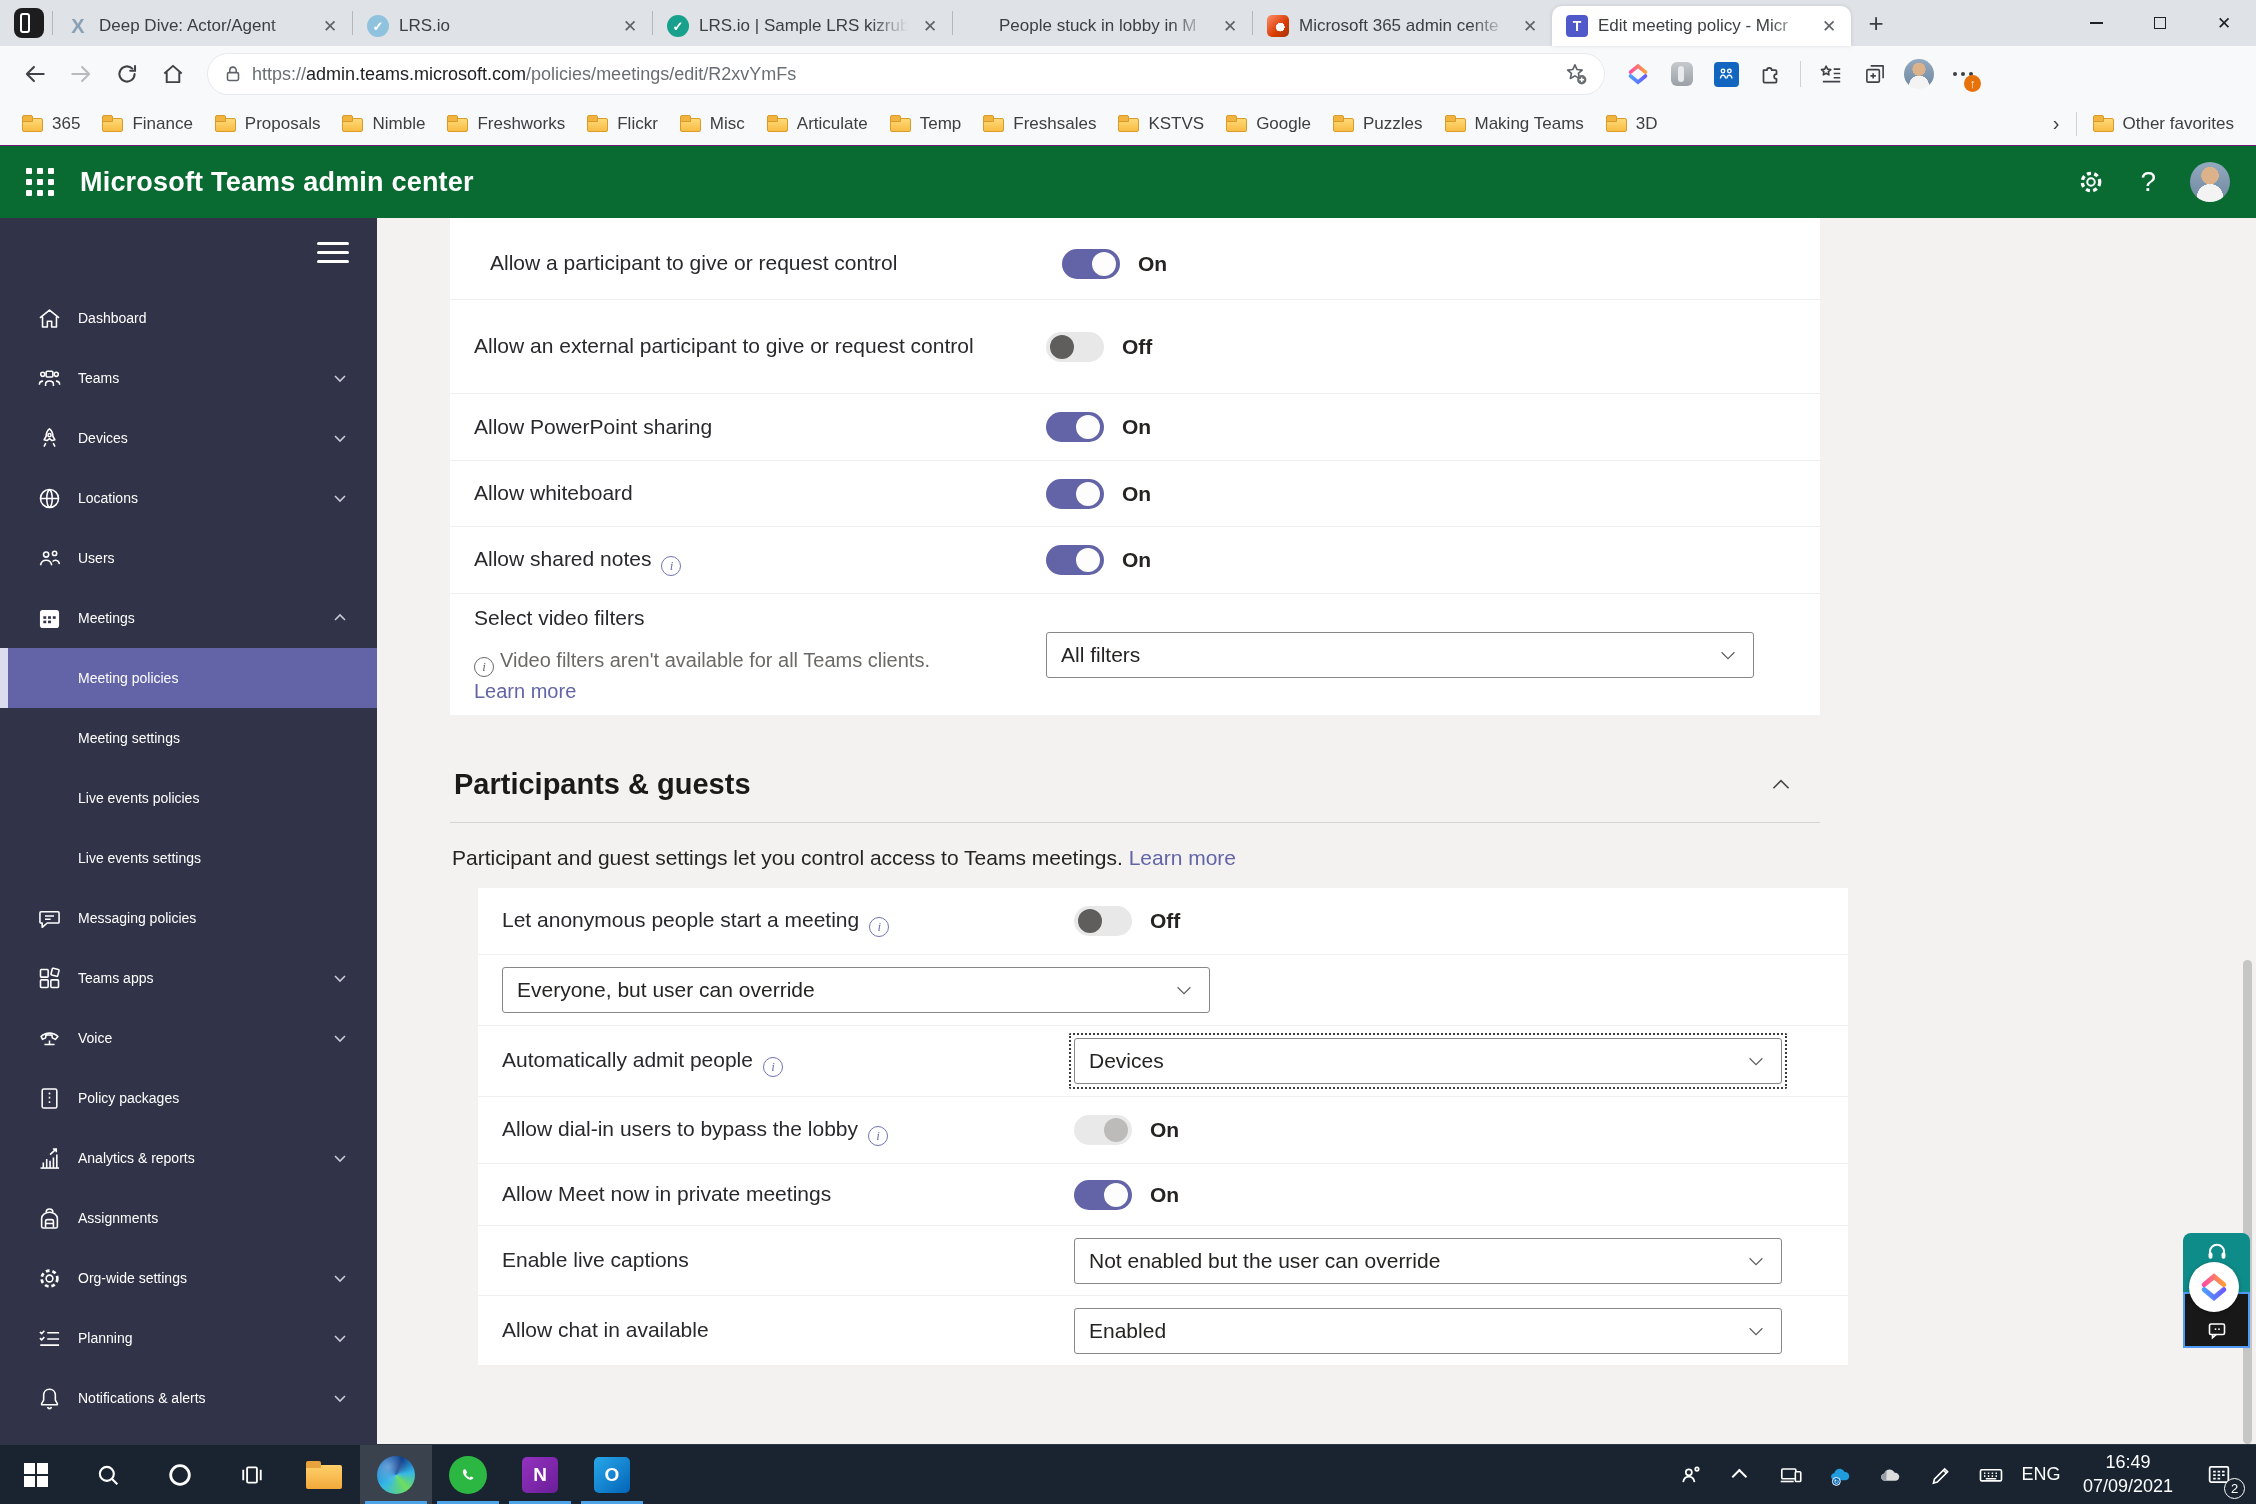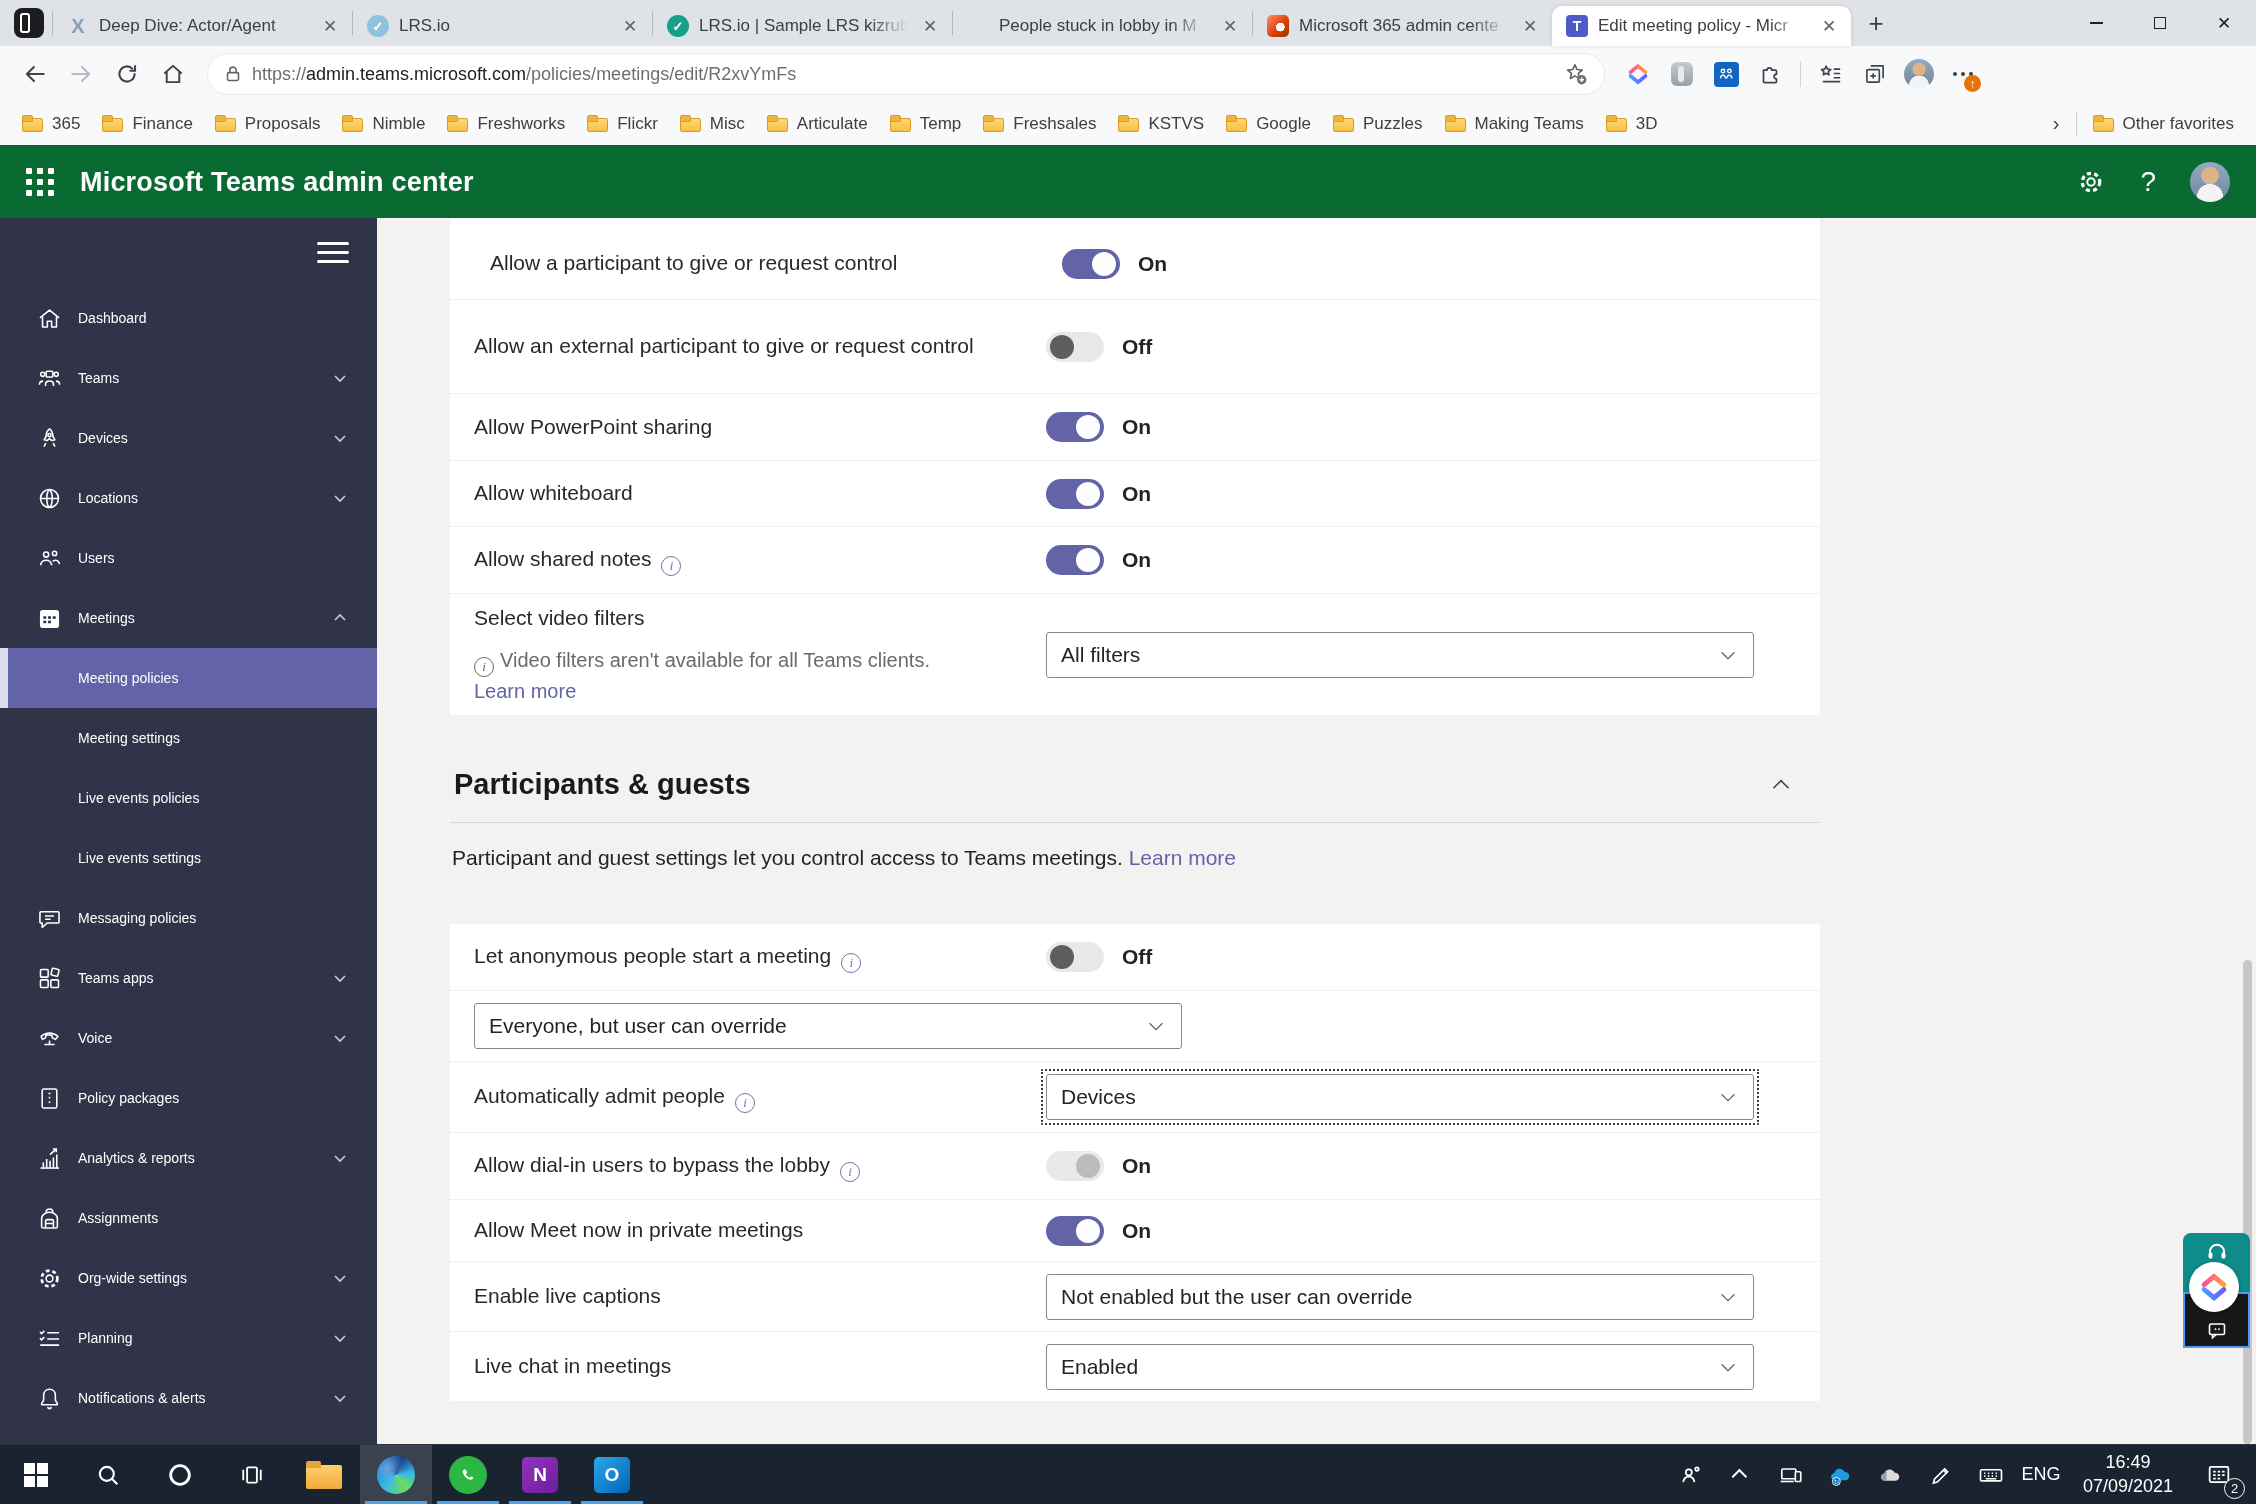--- a/index.html
+++ b/index.html
@@ -82,21 +82,21 @@
   .nav-item { height:60px; display:flex; align-items:center; padding-left:36px; position:relative; }
   .nav-icon { width:27px; height:27px; margin-right:15px; flex:none; color:#fff; }
   .chev { position:absolute; right:28px; }
   .sub-item { height:60px; display:flex; align-items:center; padding-left:78px; position:relative; }
   .sub-item.selected { background:#6264a7; }
   .sub-item.selected::before { content:''; position:absolute; left:0; top:0; bottom:0; width:8px; background:#dcdcef; }
 
   .content { flex:1; position:relative; }
   .card { position:absolute; left:73px; width:1370px; background:#fff; }
   .card1 { top:0; }
-  .card2 { top:706px; }
+  .card2 { top:670px;margin-left:28px; }
   .row { display:flex; align-items:center; padding:0 26px 0 24px; border-bottom:1px solid #efefef; }
   .row:last-child { border-bottom:none; }
   .row-label { width:572px; flex:none; font-size:21px; color:#29282c; line-height:1.45; padding-right:30px; }
   .h73{height:82px;padding-left:40px;} .h94{height:94px;} .h67{height:67px;} .h66{height:66px;} .h121{height:121px;}
   .h71{height:71px;} .h62{height:62px;} .h70{height:70px;} .h69{height:69px;}
   .card1 .row:first-child { padding-top:10px; }
 
   .toggle { width:58px; height:30px; border-radius:15px; position:relative; flex:none; }
   .toggle.on { background:#6264a7; }
   .toggle.on::after { content:''; position:absolute; width:24px; height:24px; border-radius:50%; background:#fdfdfd; top:3px; right:4px; }
@@ -725,21 +725,21 @@
         <div class="select">
           <span>Not enabled but the user can override</span>
           <span class="sel-chev">
               <svg width="22" height="22" viewBox="0 0 24 24" fill="none" stroke="#605e5c" stroke-width="1.3">
                 <path d="M5 9l7 7 7-7"></path>
               </svg>
             </span>
         </div>
       </div>
       <div class="row h69">
-        <span class="row-label">Live chat in meetings</span>
+        <span class="row-label">Allow chat in available</span>
         <div class="select">
           <span>Enabled</span>
           <span class="sel-chev">
               <svg width="22" height="22" viewBox="0 0 24 24" fill="none" stroke="#605e5c" stroke-width="1.3">
                 <path d="M5 9l7 7 7-7"></path>
               </svg>
             </span>
         </div>
       </div>
     </section>

